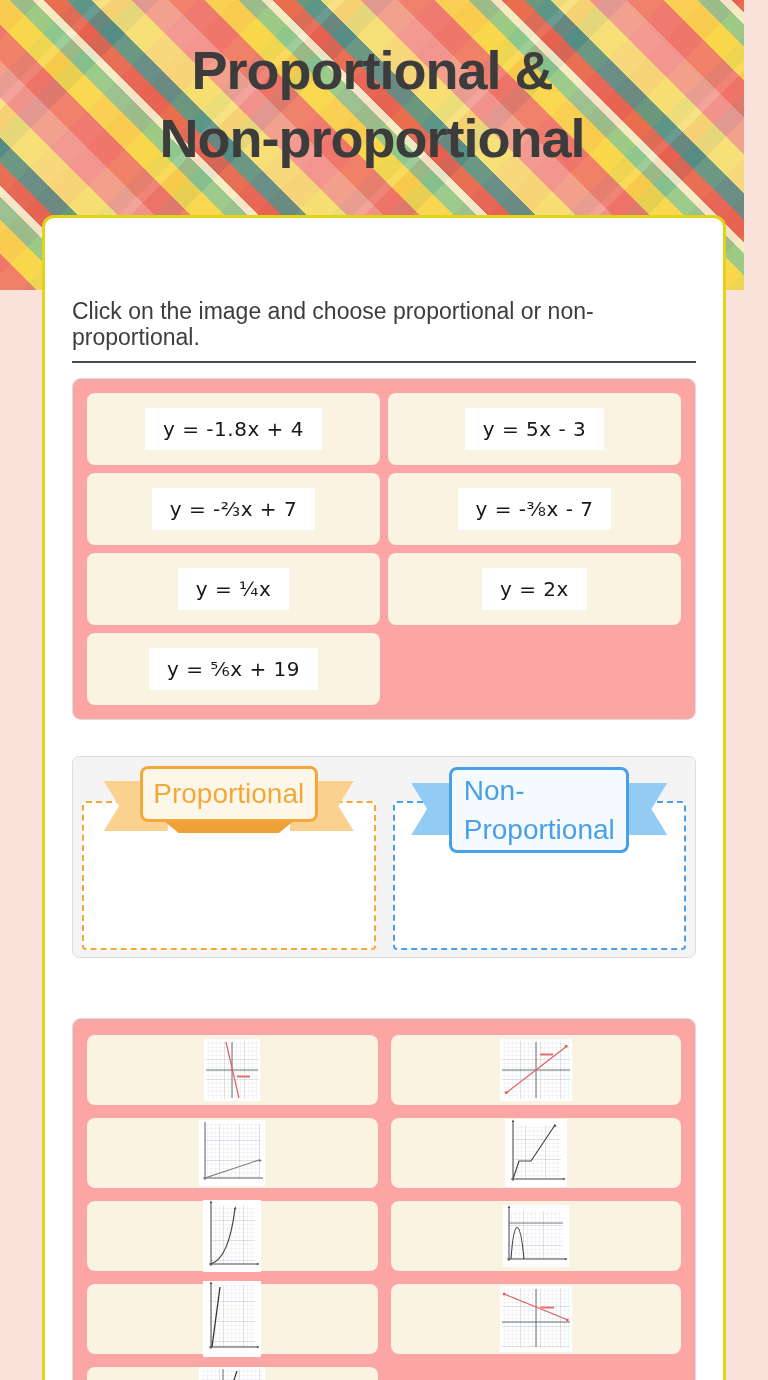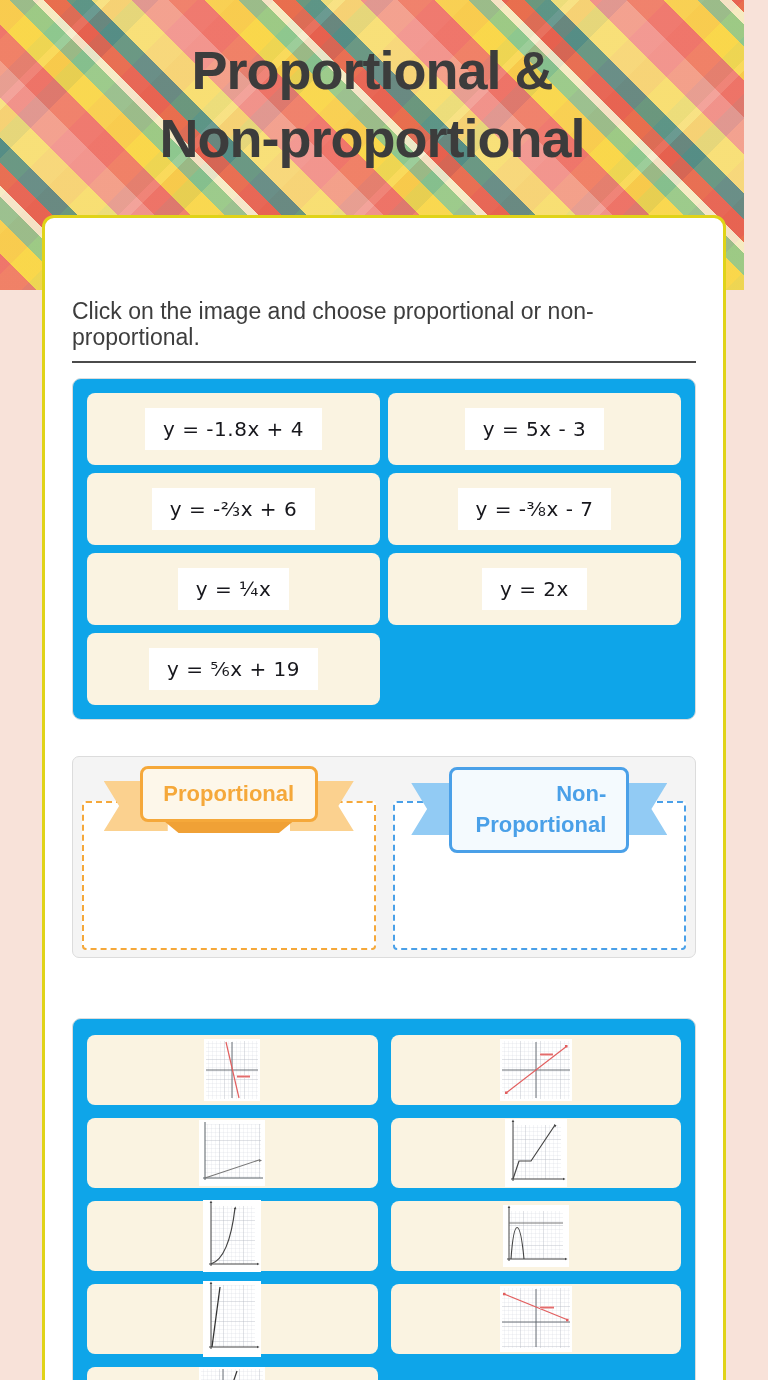--- a/index.html
+++ b/index.html
@@ -33,21 +33,21 @@
     position:absolute; top:215px; left:42px; width:684px; height:1400px; z-index:2;
     background:#ffffff; border:3px solid #e0d318; border-radius:12px;
     padding:80px 27px 30px 27px;
   }
   .instruction {
     font-size:23px; font-weight:normal; color:#3d3d3d; line-height:1.15;
   }
   .rule { border:none; border-top:2px solid #4b4b4b; margin:10px 0 15px 0; }
 
   
-  .panel { border:1px solid #dcdcdc; border-radius:9px; background:#0ea5e9; }
+  .panel { border:1px solid #dcdcdc; border-radius:9px; background:#fca5a5; }
   .eq-grid {
     padding:14px; display:grid; grid-template-columns:1fr 1fr; gap:8px;
   }
   .tile {
     background:#faf3e1; border-radius:8px; height:72px;
     display:flex; align-items:center; justify-content:center; cursor:pointer;
   }
   .eq-label {
     background:#ffffff; padding:9px 18px; font-family:"DejaVu Sans", sans-serif;
     font-size:20px; color:#17171c; letter-spacing:.5px; white-space:nowrap;
@@ -73,21 +73,21 @@
   .flag-l { left:0;  clip-path:polygon(0 0,100% 0,100% 100%,0 100%,24% 50%); }
   .flag-r { right:0; clip-path:polygon(0 0,100% 0,76% 50%,100% 100%,0 100%); }
   .fold {
     position:absolute; top:54px; left:50%; transform:translateX(-50%);
     width:132px; height:13px; background:#f0a136;
     clip-path:polygon(0 0,100% 0,88% 100%,12% 100%);
   }
   .rbox {
     position:absolute; top:0; left:50%; transform:translateX(-50%);
     border-radius:8px; display:flex; align-items:center; justify-content:center;
-    text-align:right; font-size:22px; z-index:3;font-weight:bold;
+    text-align:left; font-size:28px; z-index:3;
   }
   .rbox-orange {
     width:178px; height:56px; background:#fdf7ea;
     border:3px solid #f5a83a; color:#f5a83a;
   }
   .rbox-blue {
     width:180px; height:86px; background:#f4fafe;
     border:3px solid #4aa0e8; color:#4aa0e8; line-height:1.4; padding:0 20px;
   }
 
@@ -127,21 +127,21 @@
   <hr class="rule">
 
   <section class="panel eq-grid">
     <div class="tile">
         <span class="eq-label">y = -1.8x + 4</span>
       </div>
     <div class="tile">
         <span class="eq-label">y = 5x - 3</span>
       </div>
     <div class="tile">
-        <span class="eq-label">y = -⅔x + 6</span>
+        <span class="eq-label">y = -⅔x + 7</span>
       </div>
     <div class="tile">
         <span class="eq-label">y = -⅜x - 7</span>
       </div>
     <div class="tile">
         <span class="eq-label">y = ¼x</span>
       </div>
     <div class="tile">
         <span class="eq-label">y = 2x</span>
       </div>

